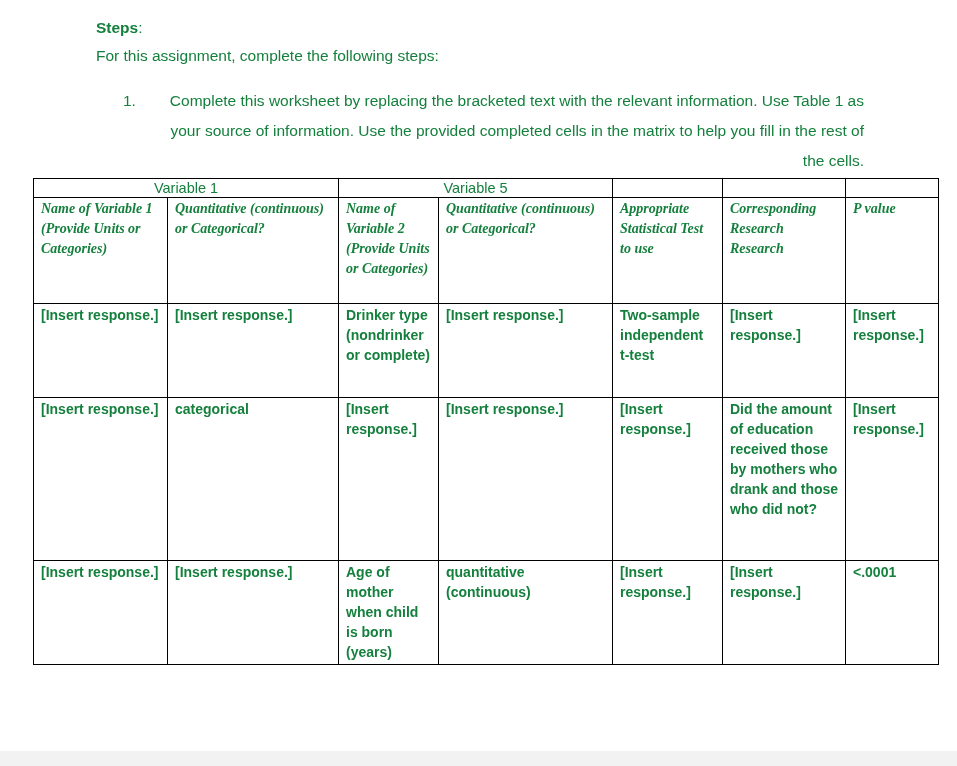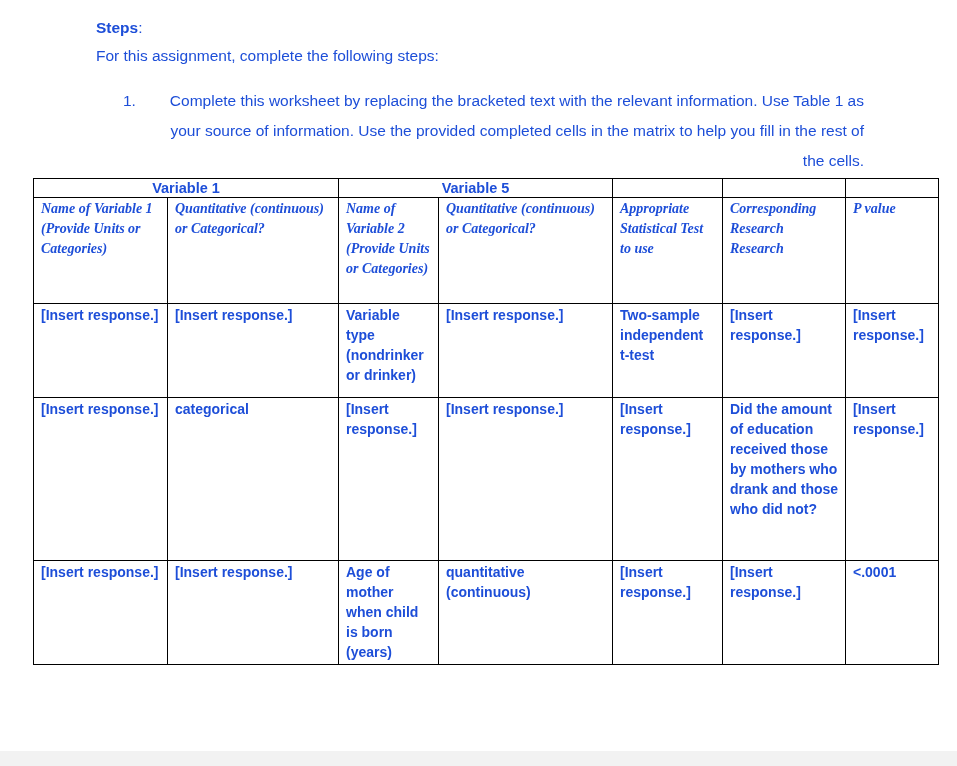--- a/index.html
+++ b/index.html
@@ -3,21 +3,21 @@
 <meta charset="utf-8">
 <style>
   html, body { margin: 0; padding: 0; background: #ffffff; }
   .page {
     position: relative;
     width: 957px;
     height: 766px;
     background: #ffffff;
     overflow: hidden;
     font-family: "Liberation Sans", sans-serif;
-    color: #1d4ed8;
+    color: #15803d;
   }
   .steps-heading {
     position: absolute;
     left: 96px;
     top: 16px;
     font-size: 15.5px;
     line-height: 24px;
   }
   .steps-heading .hbold { font-weight: bold; }
   .intro {
@@ -59,21 +59,21 @@
   table.worksheet th, table.worksheet td {
     border: 1.5px solid #000000;
     vertical-align: top;
     text-align: left;
     padding: 1px 6px 2px 7px;
     overflow: hidden;
     font-weight: bold;
   }
   tr.group-header { height: 19px; }
   tr.group-header th {
-    font-weight: bold;
+    font-weight: normal;
     text-align: center;
     padding: 0 2px;
     font-size: 14.5px;
     line-height: 18px;
   }
   tr.col-header { height: 106px; font-family: Liberation Serif, serif; }
   tr.col-header th {
     font-weight: bold;
     font-style: italic;
   }
@@ -129,21 +129,21 @@
       <th>Quantitative (continuous) or Categorical?</th>
       <th>Name of Variable 2 (Provide Units or Categories)</th>
       <th>Quantitative (continuous) or Categorical?</th>
       <th>Appropriate Statistical Test to use</th>
       <th>Corresponding Research Research</th>
       <th>P value</th>
     </tr>
     <tr class="row-1">
       <td>[Insert response.]</td>
       <td>[Insert response.]</td>
-      <td>Variable type (nondrinker or drinker)</td>
+      <td>Drinker type (nondrinker or complete)</td>
       <td>[Insert response.]</td>
       <td>Two-sample independent t-test</td>
       <td>[Insert response.]</td>
       <td>[Insert response.]</td>
     </tr>
     <tr class="row-2">
       <td>[Insert response.]</td>
       <td>categorical</td>
       <td>[Insert response.]</td>
       <td>[Insert response.]</td>

